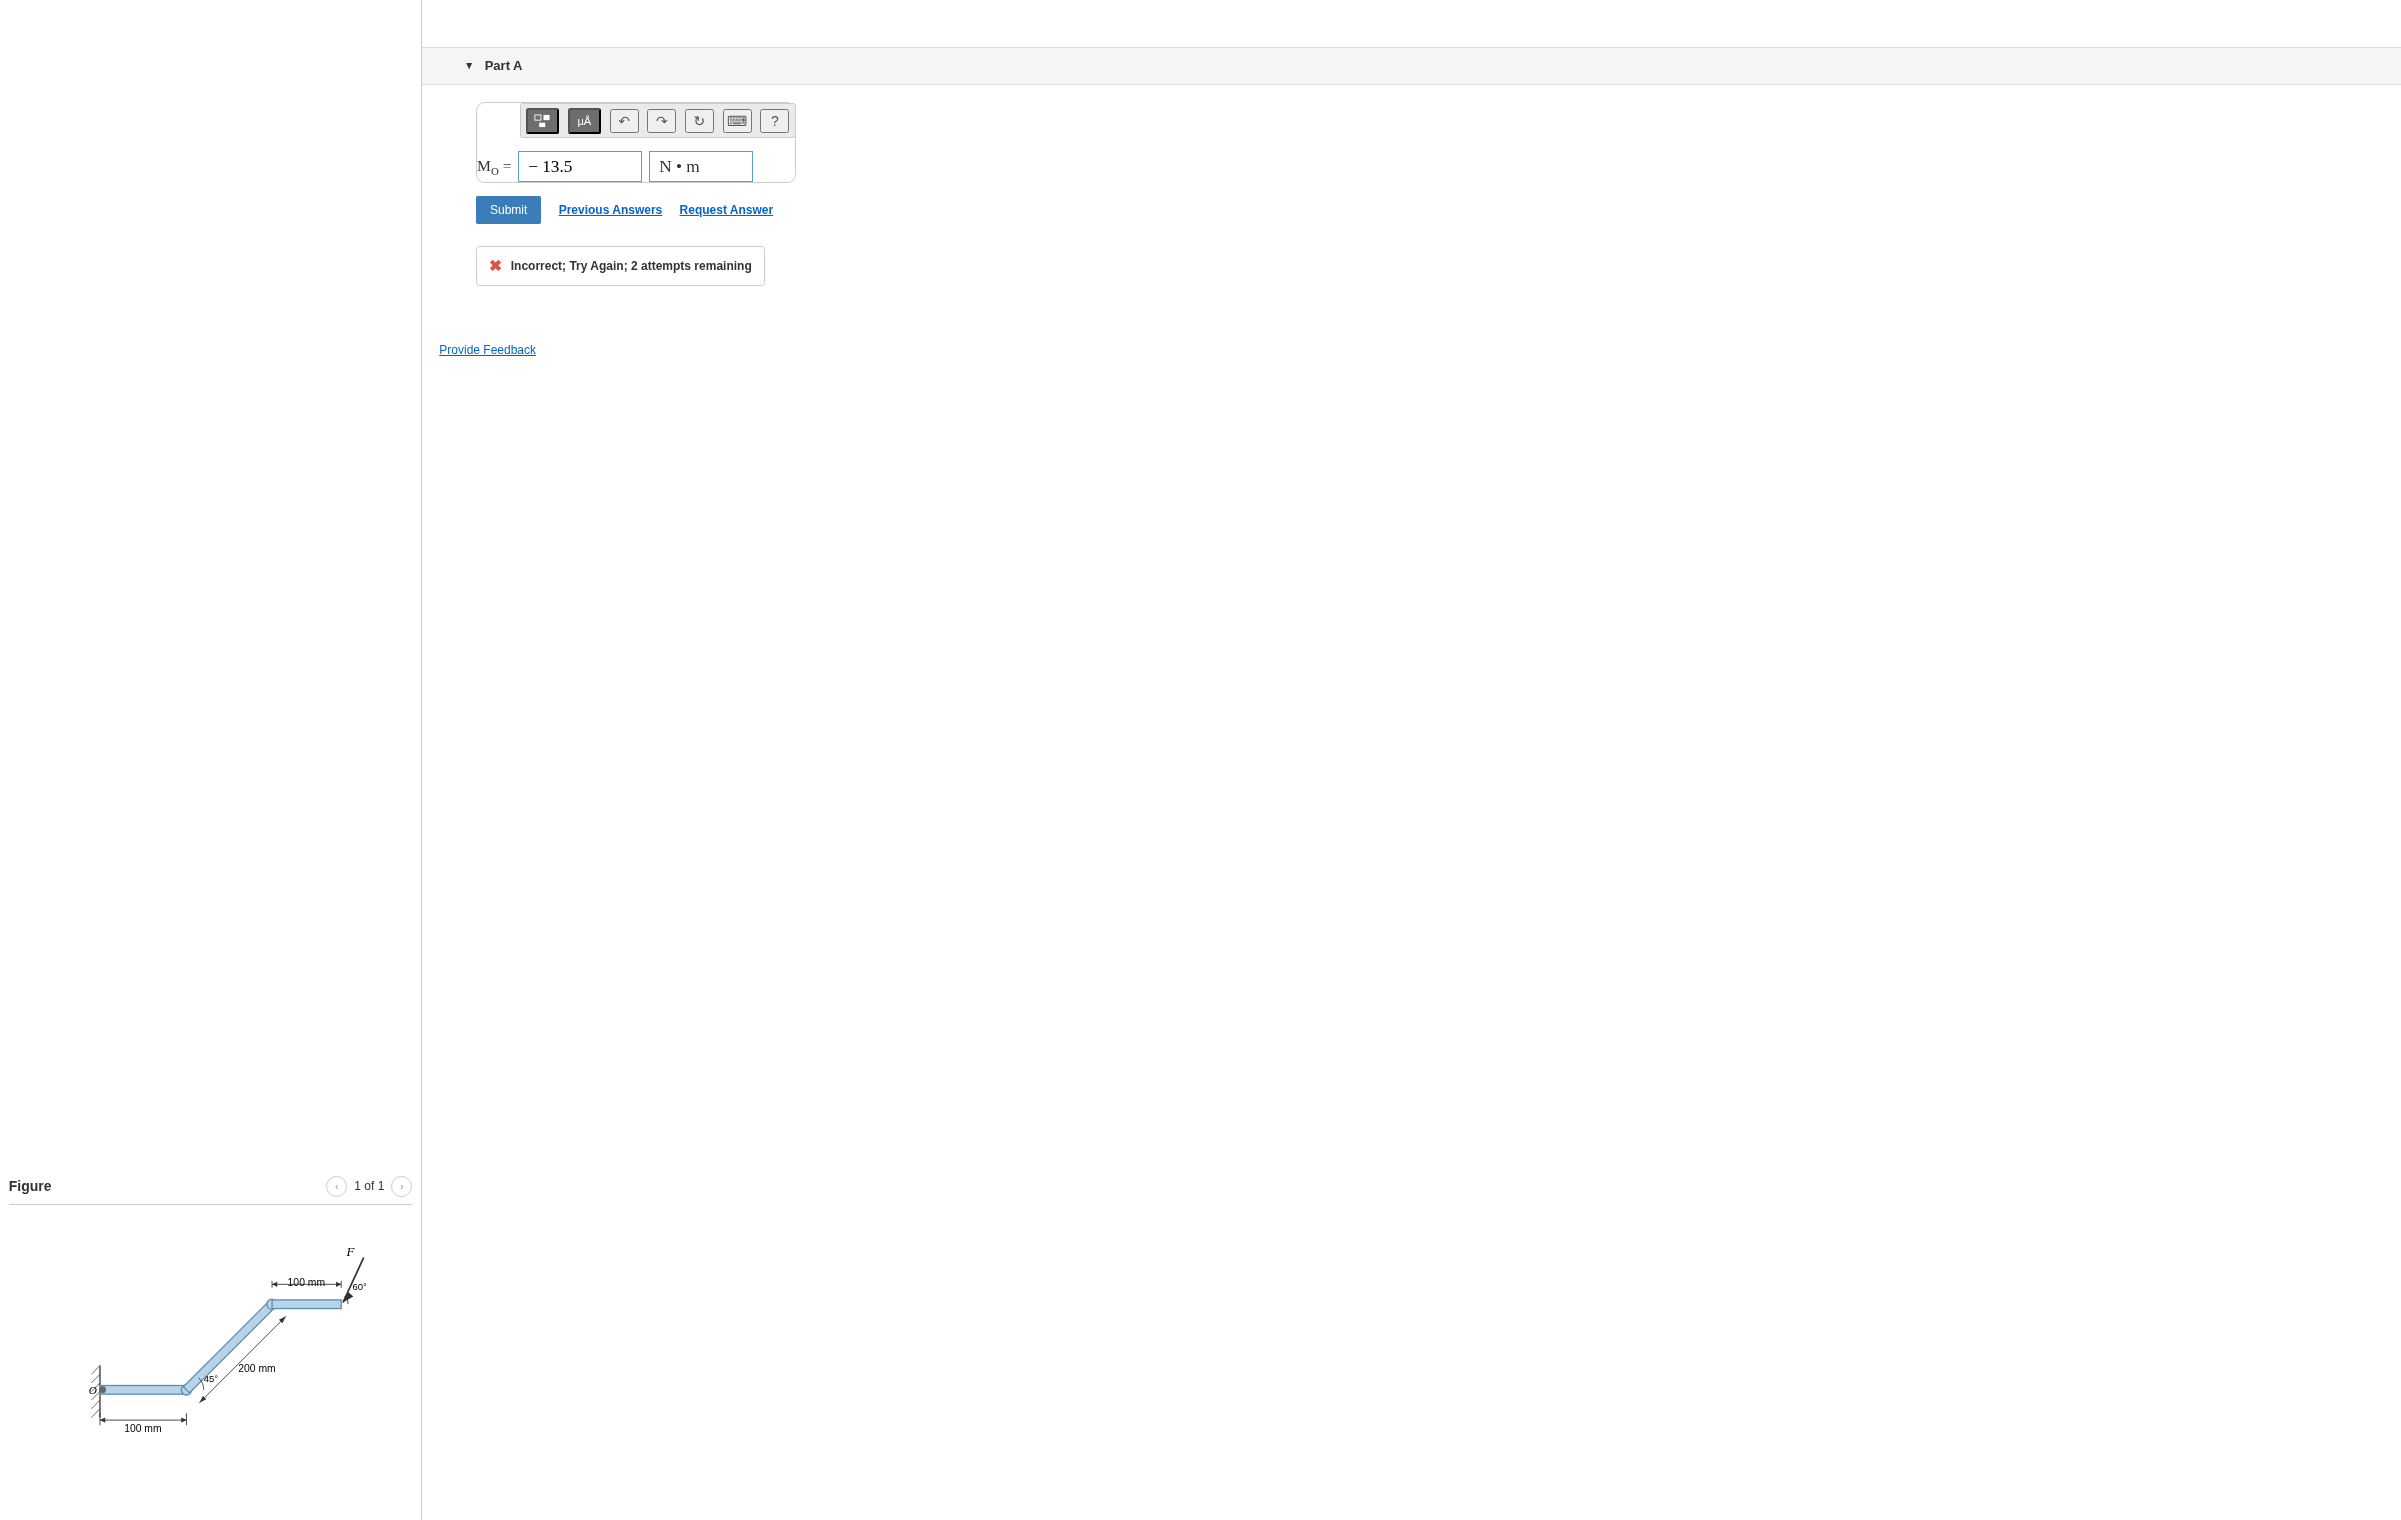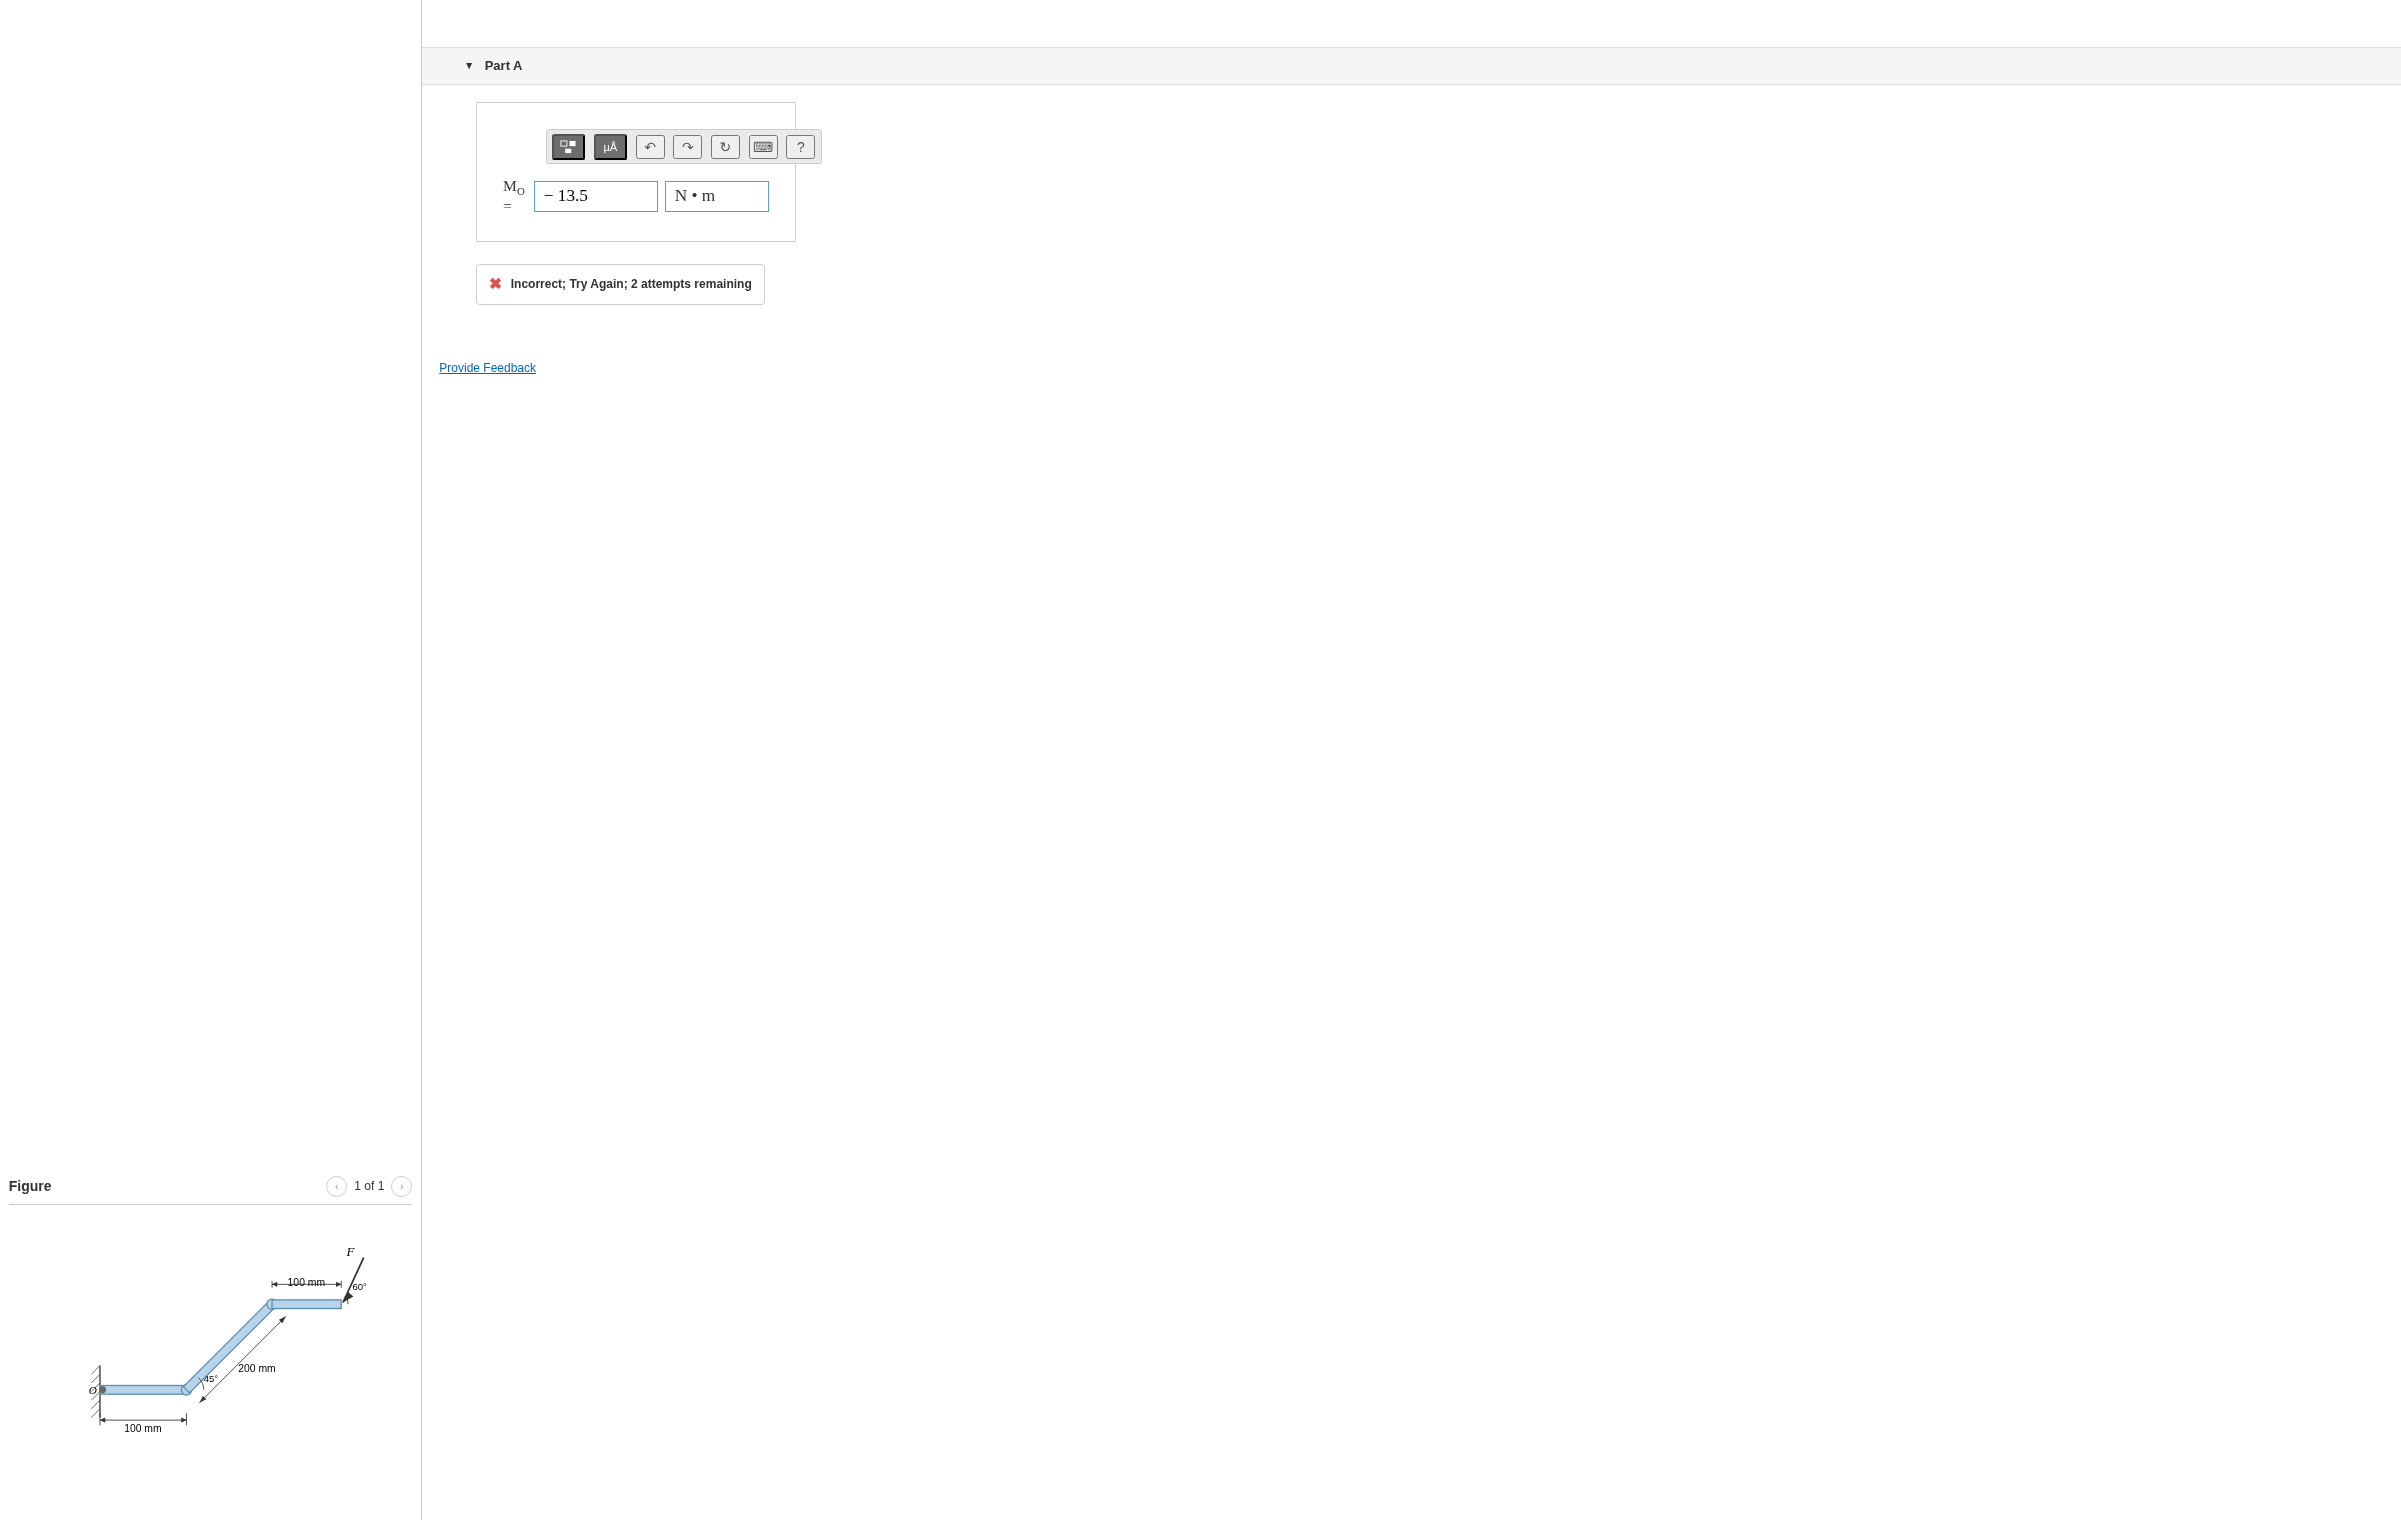--- a/index.html
+++ b/index.html
@@ -119,22 +119,22 @@
     }
     
     .instruction {
       font-weight: bold;
       font-size: 12px;
       margin-bottom: 13px;
     }
     
     .answer-box {
       border: 0.9px solid #ccc;
-      border-radius: 1px;
-      padding: 26px;
+      border-radius: 9px;
+      padding: 0;
       width: 320px;
       background: #fff;
     }
     
     .toolbar {
       background: #eaeaea;
       border: 0.9px solid #ccc;
       border-radius: 2.6px;
       padding: 3.5px 5.2px;
       display: flex;
@@ -375,20 +375,25 @@
 
       <div class="answer-row">
         <span class="answer-label">
           <span>M</span><span class="sub">O</span><span> = </span>
         </span>
         <input type="text" class="answer-input" value="− 13.5" style="">
         <input type="text" class="unit-input" value="N • m" style="">
       </div>
     </div>
 
+    <div class="submit-row">
+      <button class="submit-btn">Submit</button>
+      <a class="link-btn">Previous Answers</a>
+      <a class="link-btn">Request Answer</a>
+    </div>
 
     <div class="feedback-box">
       <span class="x-icon">✖</span>
       <span class="feedback-text">Incorrect; Try Again; 2 attempts remaining</span>
     </div>
   </div>
   
   <a class="provide-feedback">Provide Feedback</a>
 </div>
 

